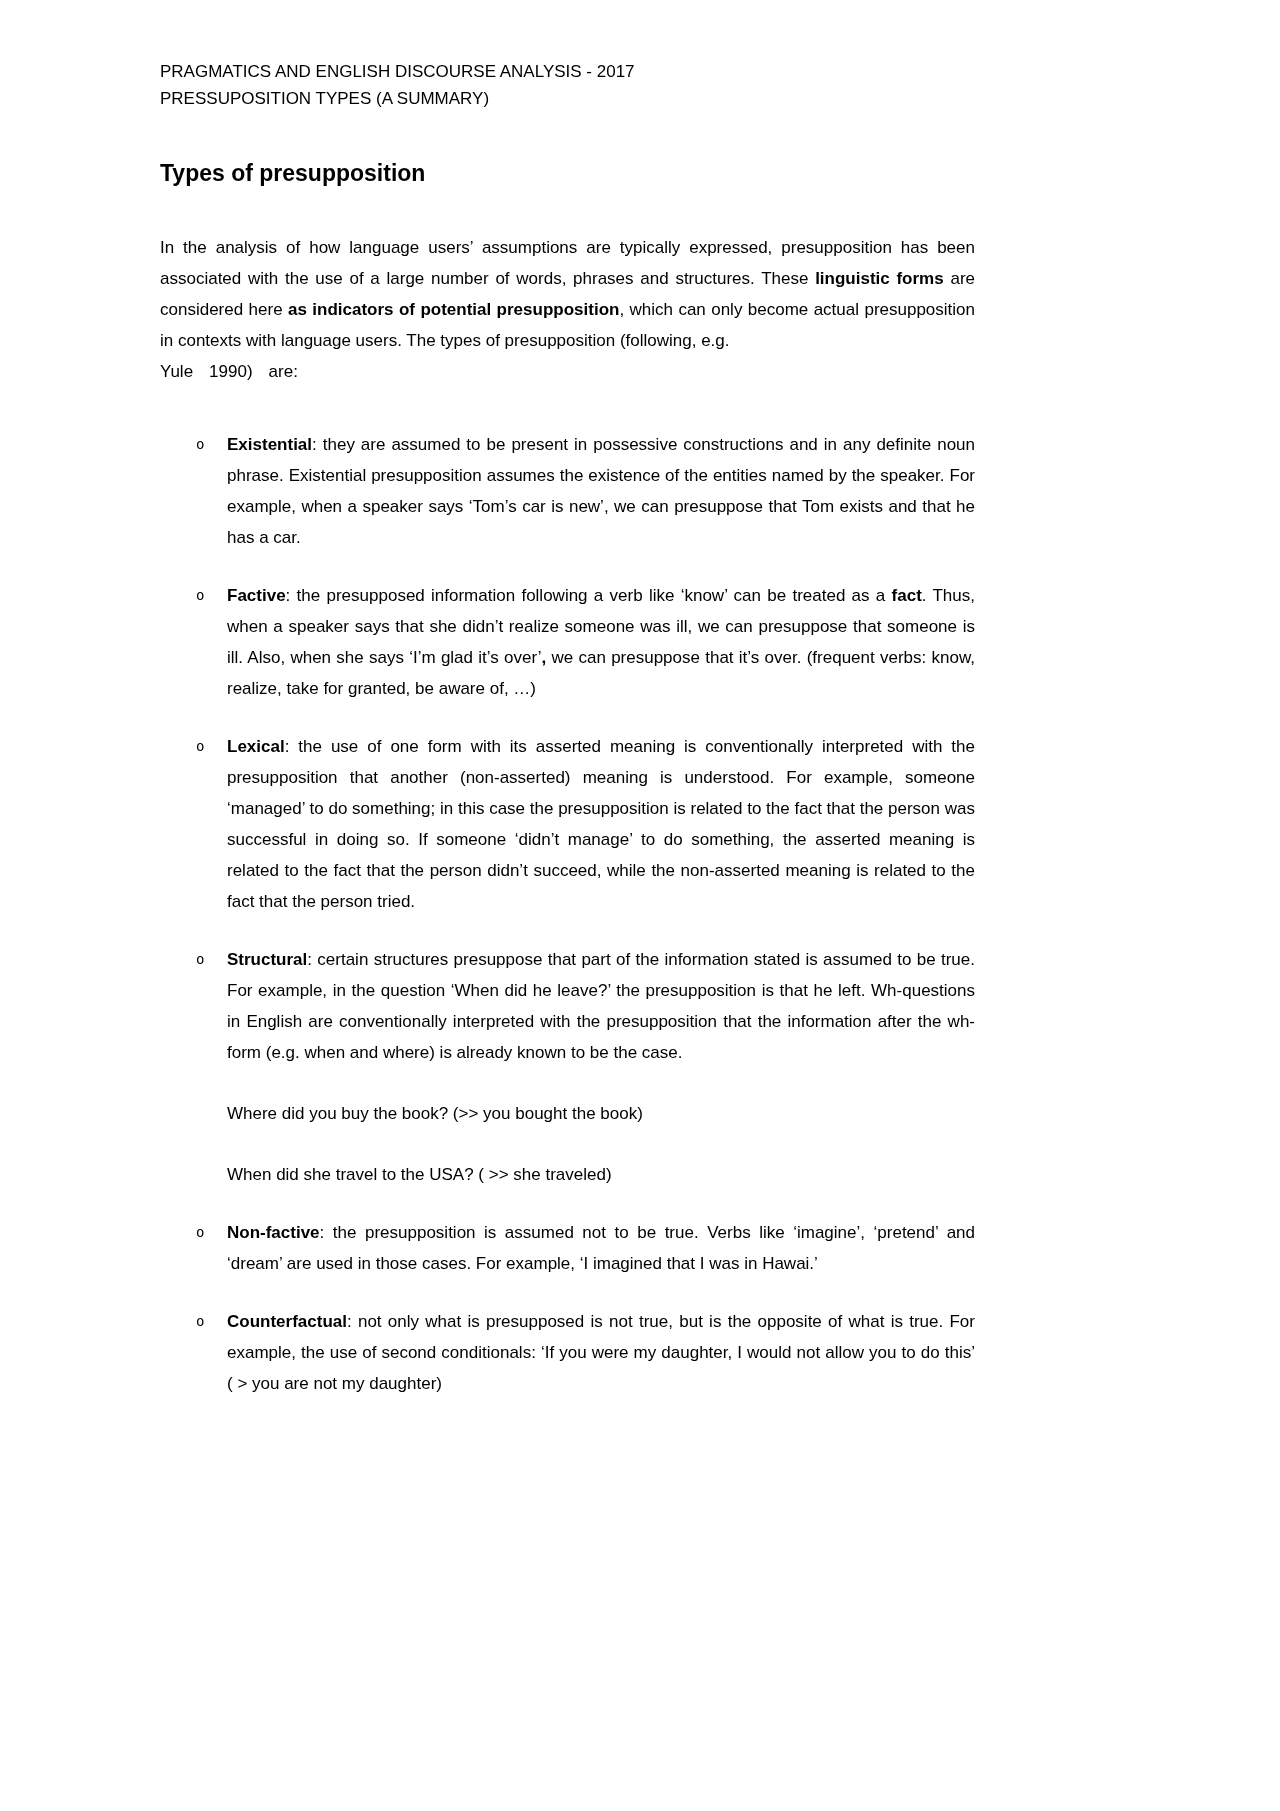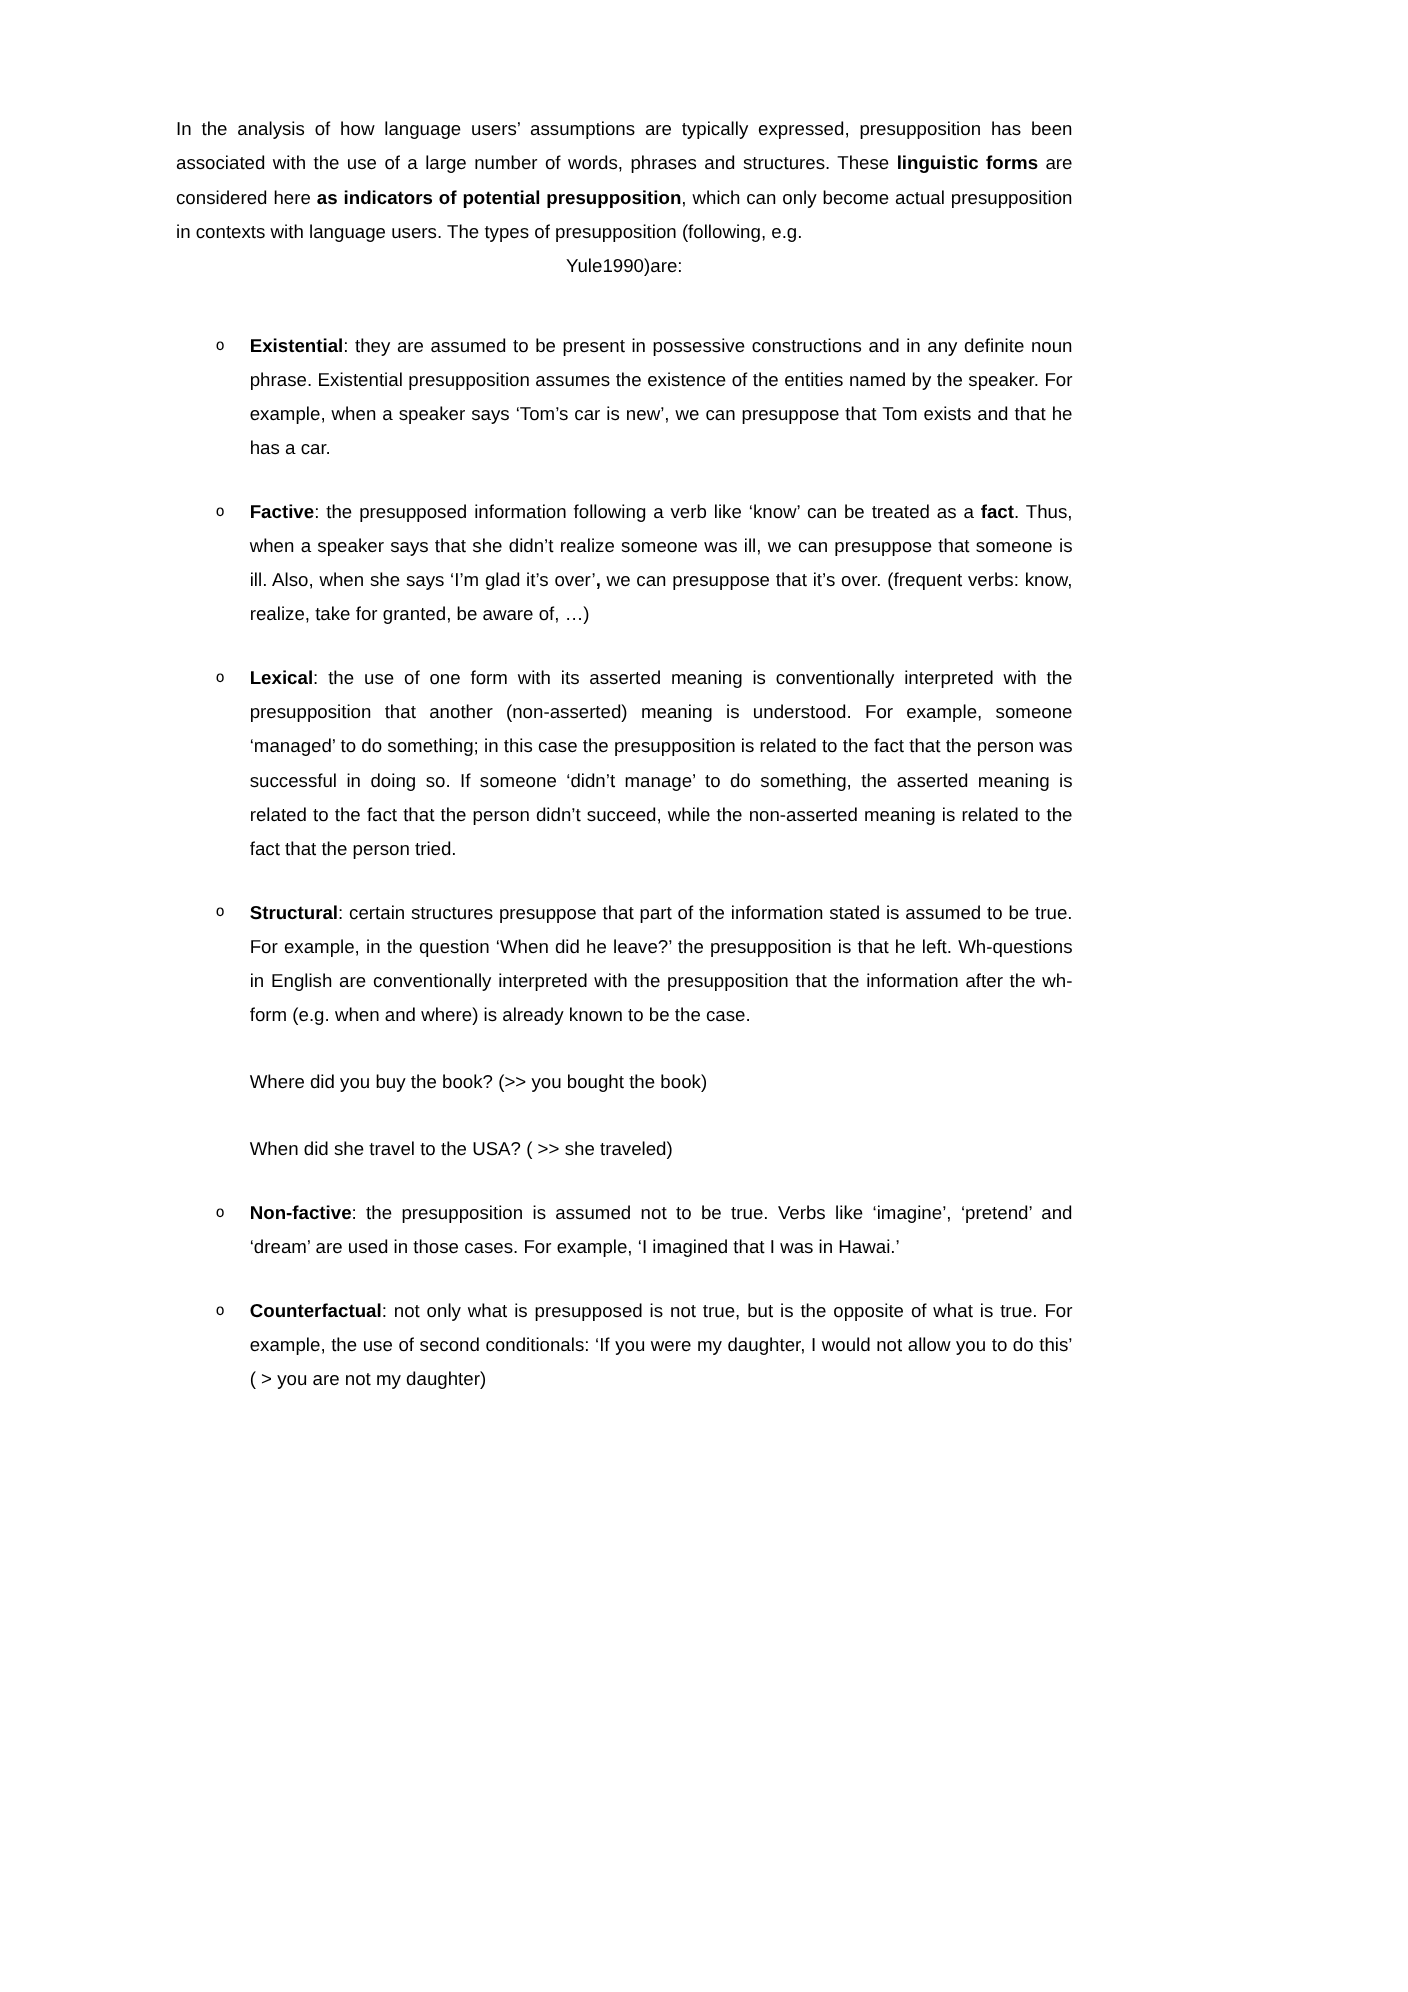--- a/index.html
+++ b/index.html
@@ -28,21 +28,22 @@
     font-size: 23px;
     line-height: 30px;
     font-weight: bold;
   }
   .intro {
     margin: 44px 0 0 0;
     text-align: justify;
   }
   .intro-last {
     display: flex;
-    justify-content: center;
+    justify-content: flex-start;
+    gap: 16px;
   }
   #body > :first-child {
     margin-top: 42px;
   }
   .bullet {
     display: flex;
     margin-top: 27px;
   }
   .bullet .marker {
     flex: 0 0 67px;
@@ -57,21 +58,26 @@
   .sub {
     margin: 30px 0 0 67px;
     text-align: justify;
   }
   b { font-weight: bold; }
 </style>
 </head>
 <body>
 
 <div class="page">
+  <div class="header">
+    <div>PRAGMATICS AND ENGLISH DISCOURSE ANALYSIS - 2017</div>
+    <div>PRESSUPOSITION TYPES (A SUMMARY)</div>
+  </div>
 
+  <h1 class="title">Types of presupposition</h1>
 
   <p class="intro" id="intro"><span>In the analysis of how language users’ assumptions are typically expressed, presupposition has been associated with the use of a large number of words, phrases and structures. These </span><b>linguistic forms</b><span> are considered here </span><b>as indicators of potential presupposition</b><span>, which can only become actual presupposition in contexts with language users. The types of presupposition (following, e.g.</span></p>
 
   <div class="intro-last">
     <span>Yule</span>
     <span>1990)</span>
     <span>are:</span>
   </div>
 
   <div id="body">

